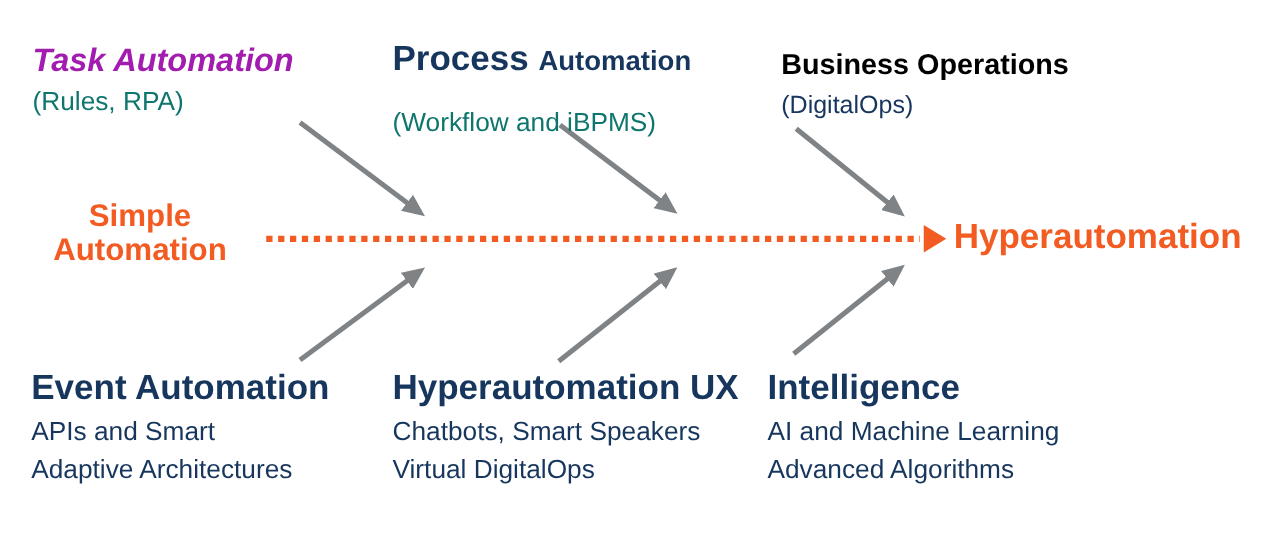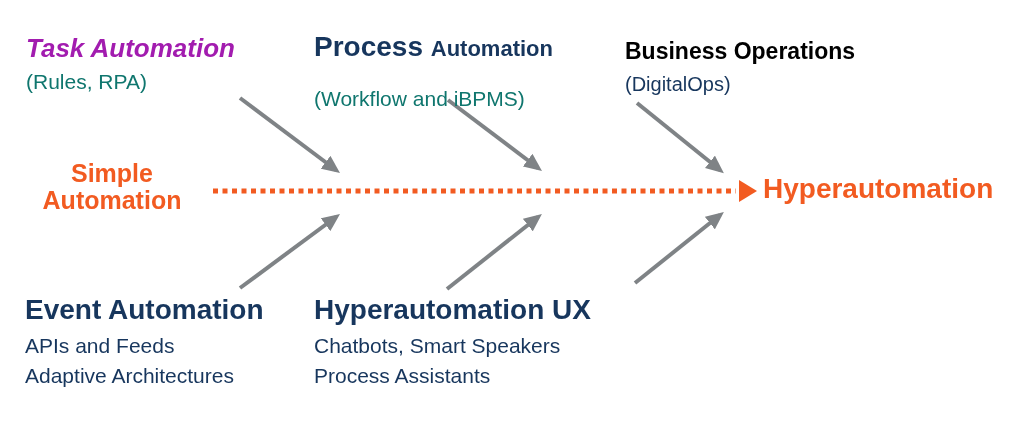--- a/index.html
+++ b/index.html
@@ -80,24 +80,29 @@
 
   <div class="block" id="simple-automation">
     <div>Simple</div>
     <div>Automation</div>
   </div>
 
   <div class="block" id="hyperautomation">Hyperautomation</div>
 
   <div class="block" id="event-processing">
     <div class="title-xl bottom-title">Event Automation</div>
-    <div class="bodyline">APIs and Feeds</div>
+    <div class="bodyline">APIs and Smart</div>
     <div class="bodyline">Adaptive Architectures</div>
   </div>
 
   <div class="block" id="conversational-ux">
     <div class="title-xl bottom-title">Hyperautomation UX</div>
     <div class="bodyline">Chatbots, Smart Speakers</div>
-    <div class="bodyline">Process Assistants</div>
+    <div class="bodyline">Virtual DigitalOps</div>
   </div>
 
+  <div class="block" id="intelligence">
+    <div class="title-xl bottom-title">Intelligence</div>
+    <div class="bodyline">AI and Machine Learning</div>
+    <div class="bodyline">Advanced Algorithms</div>
+  </div>
 
 </div>
 
 </body></html>

